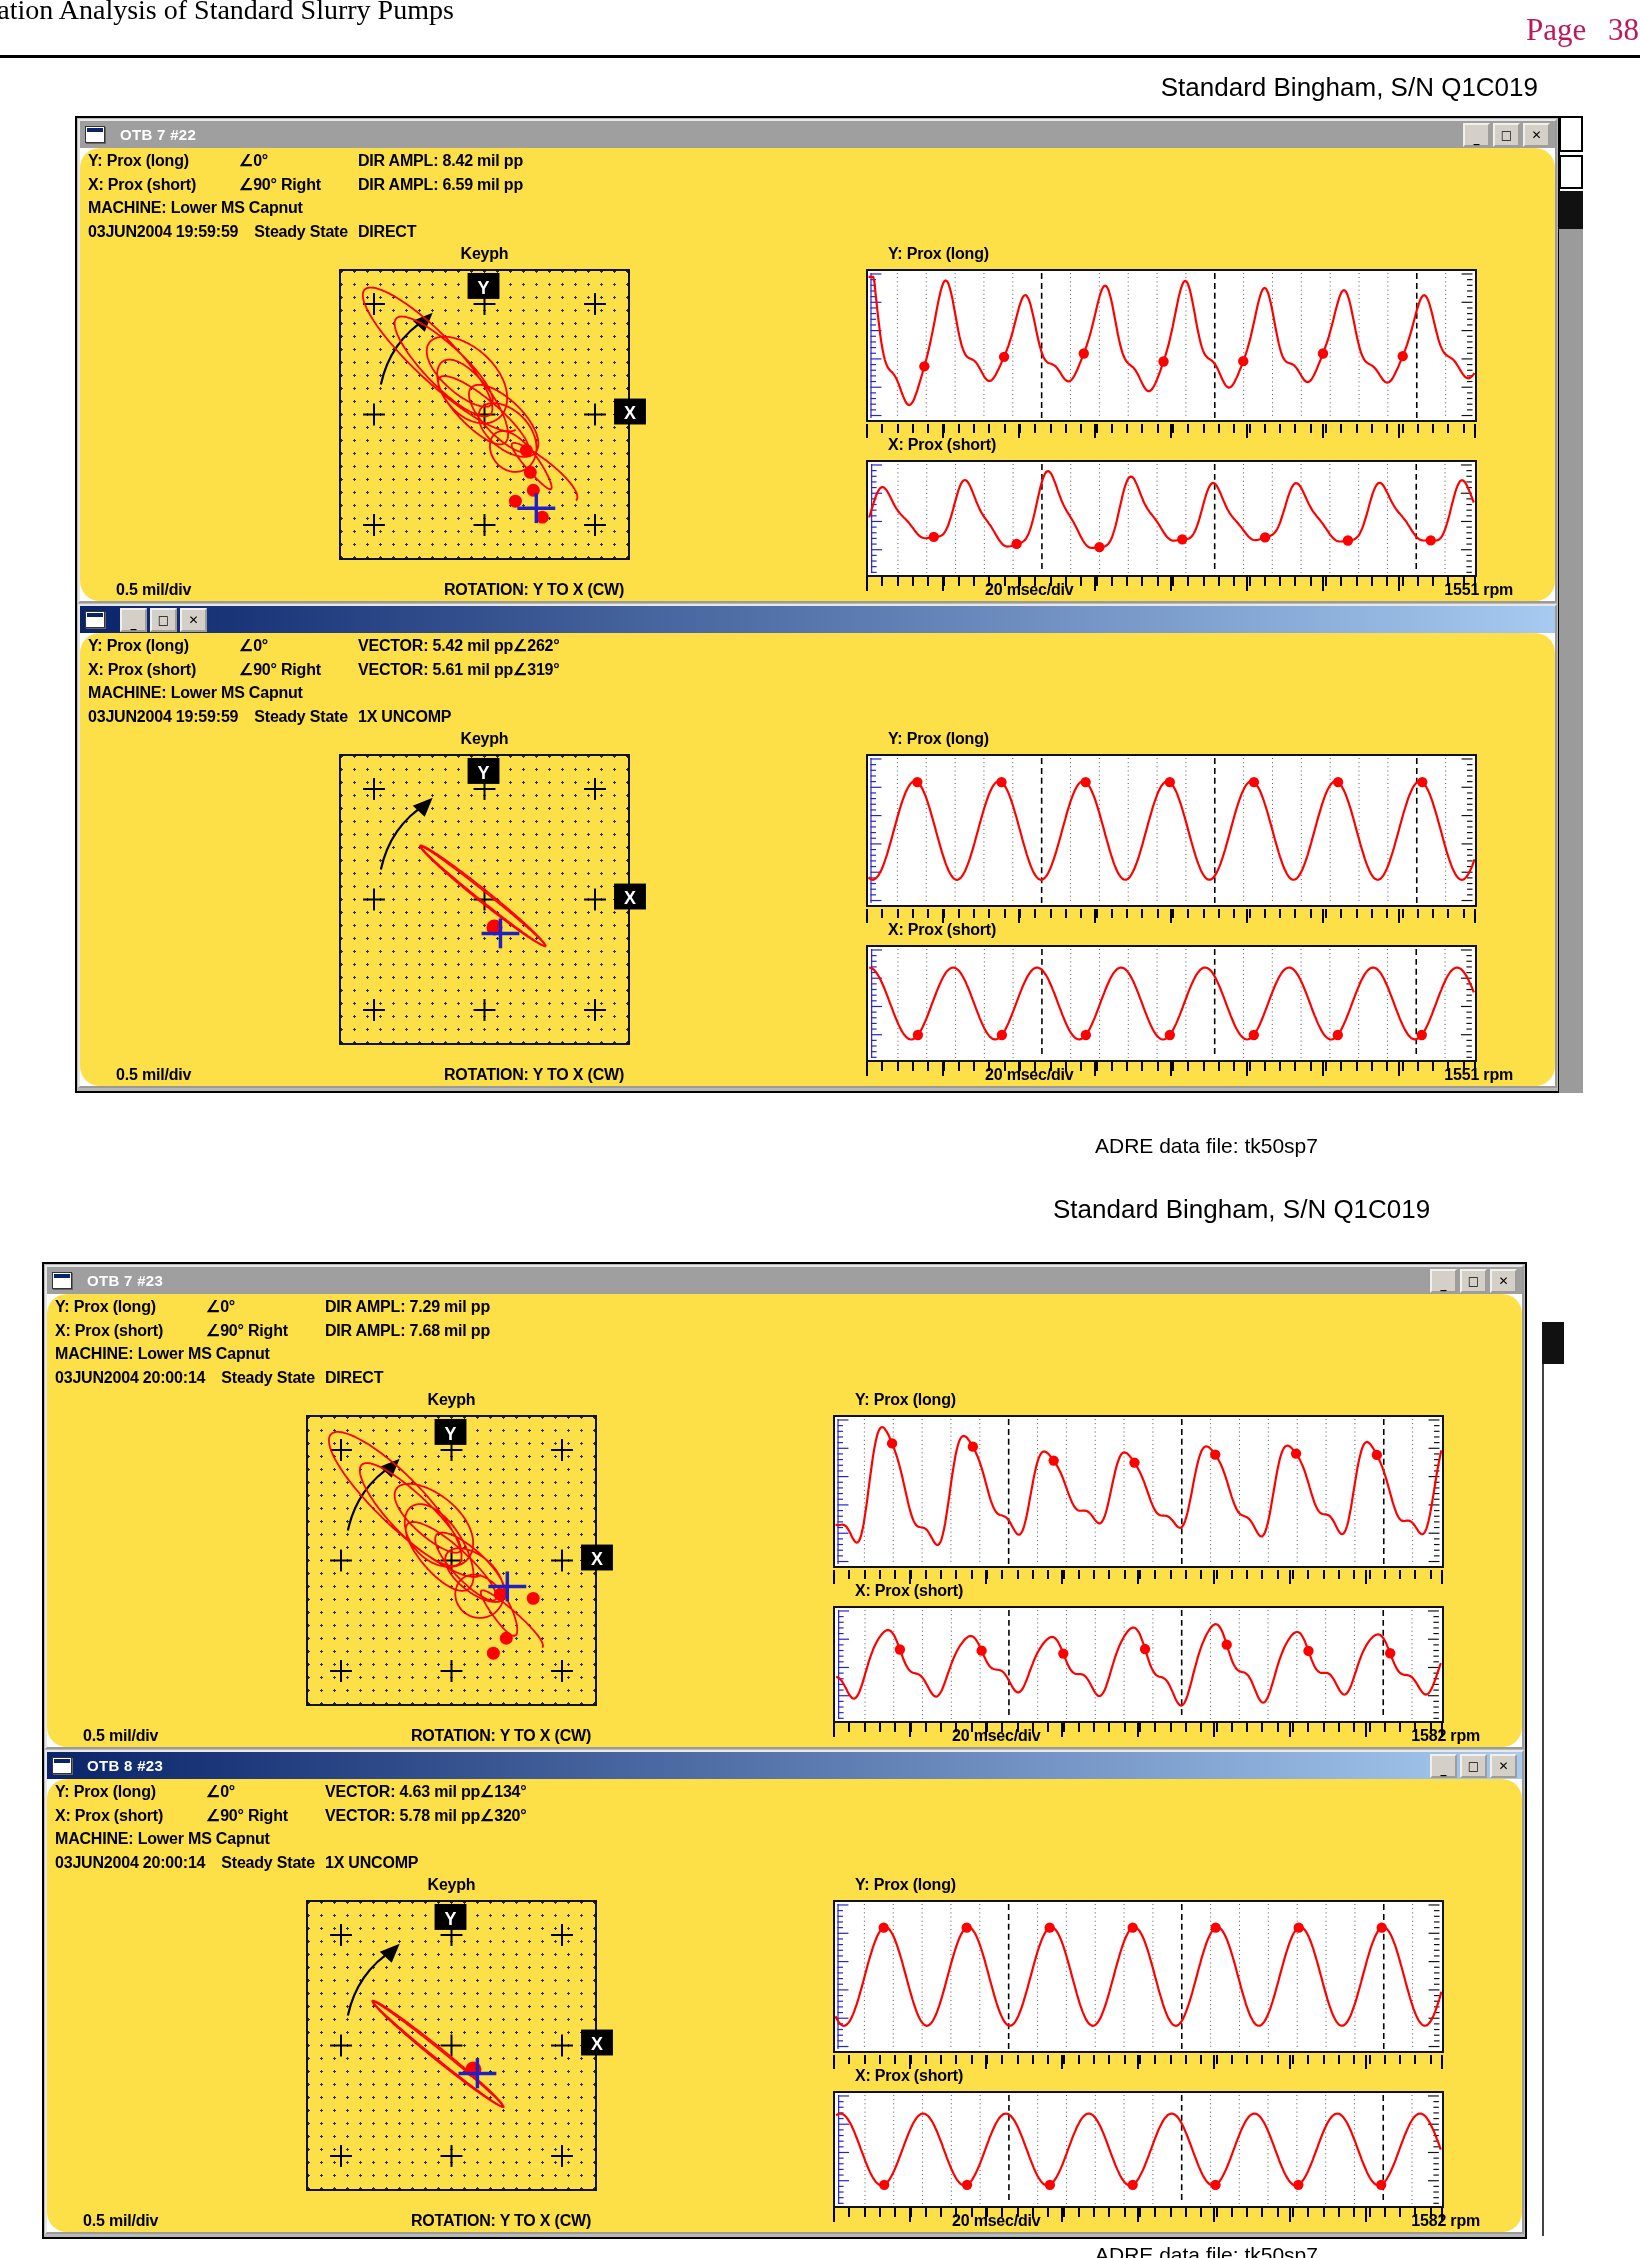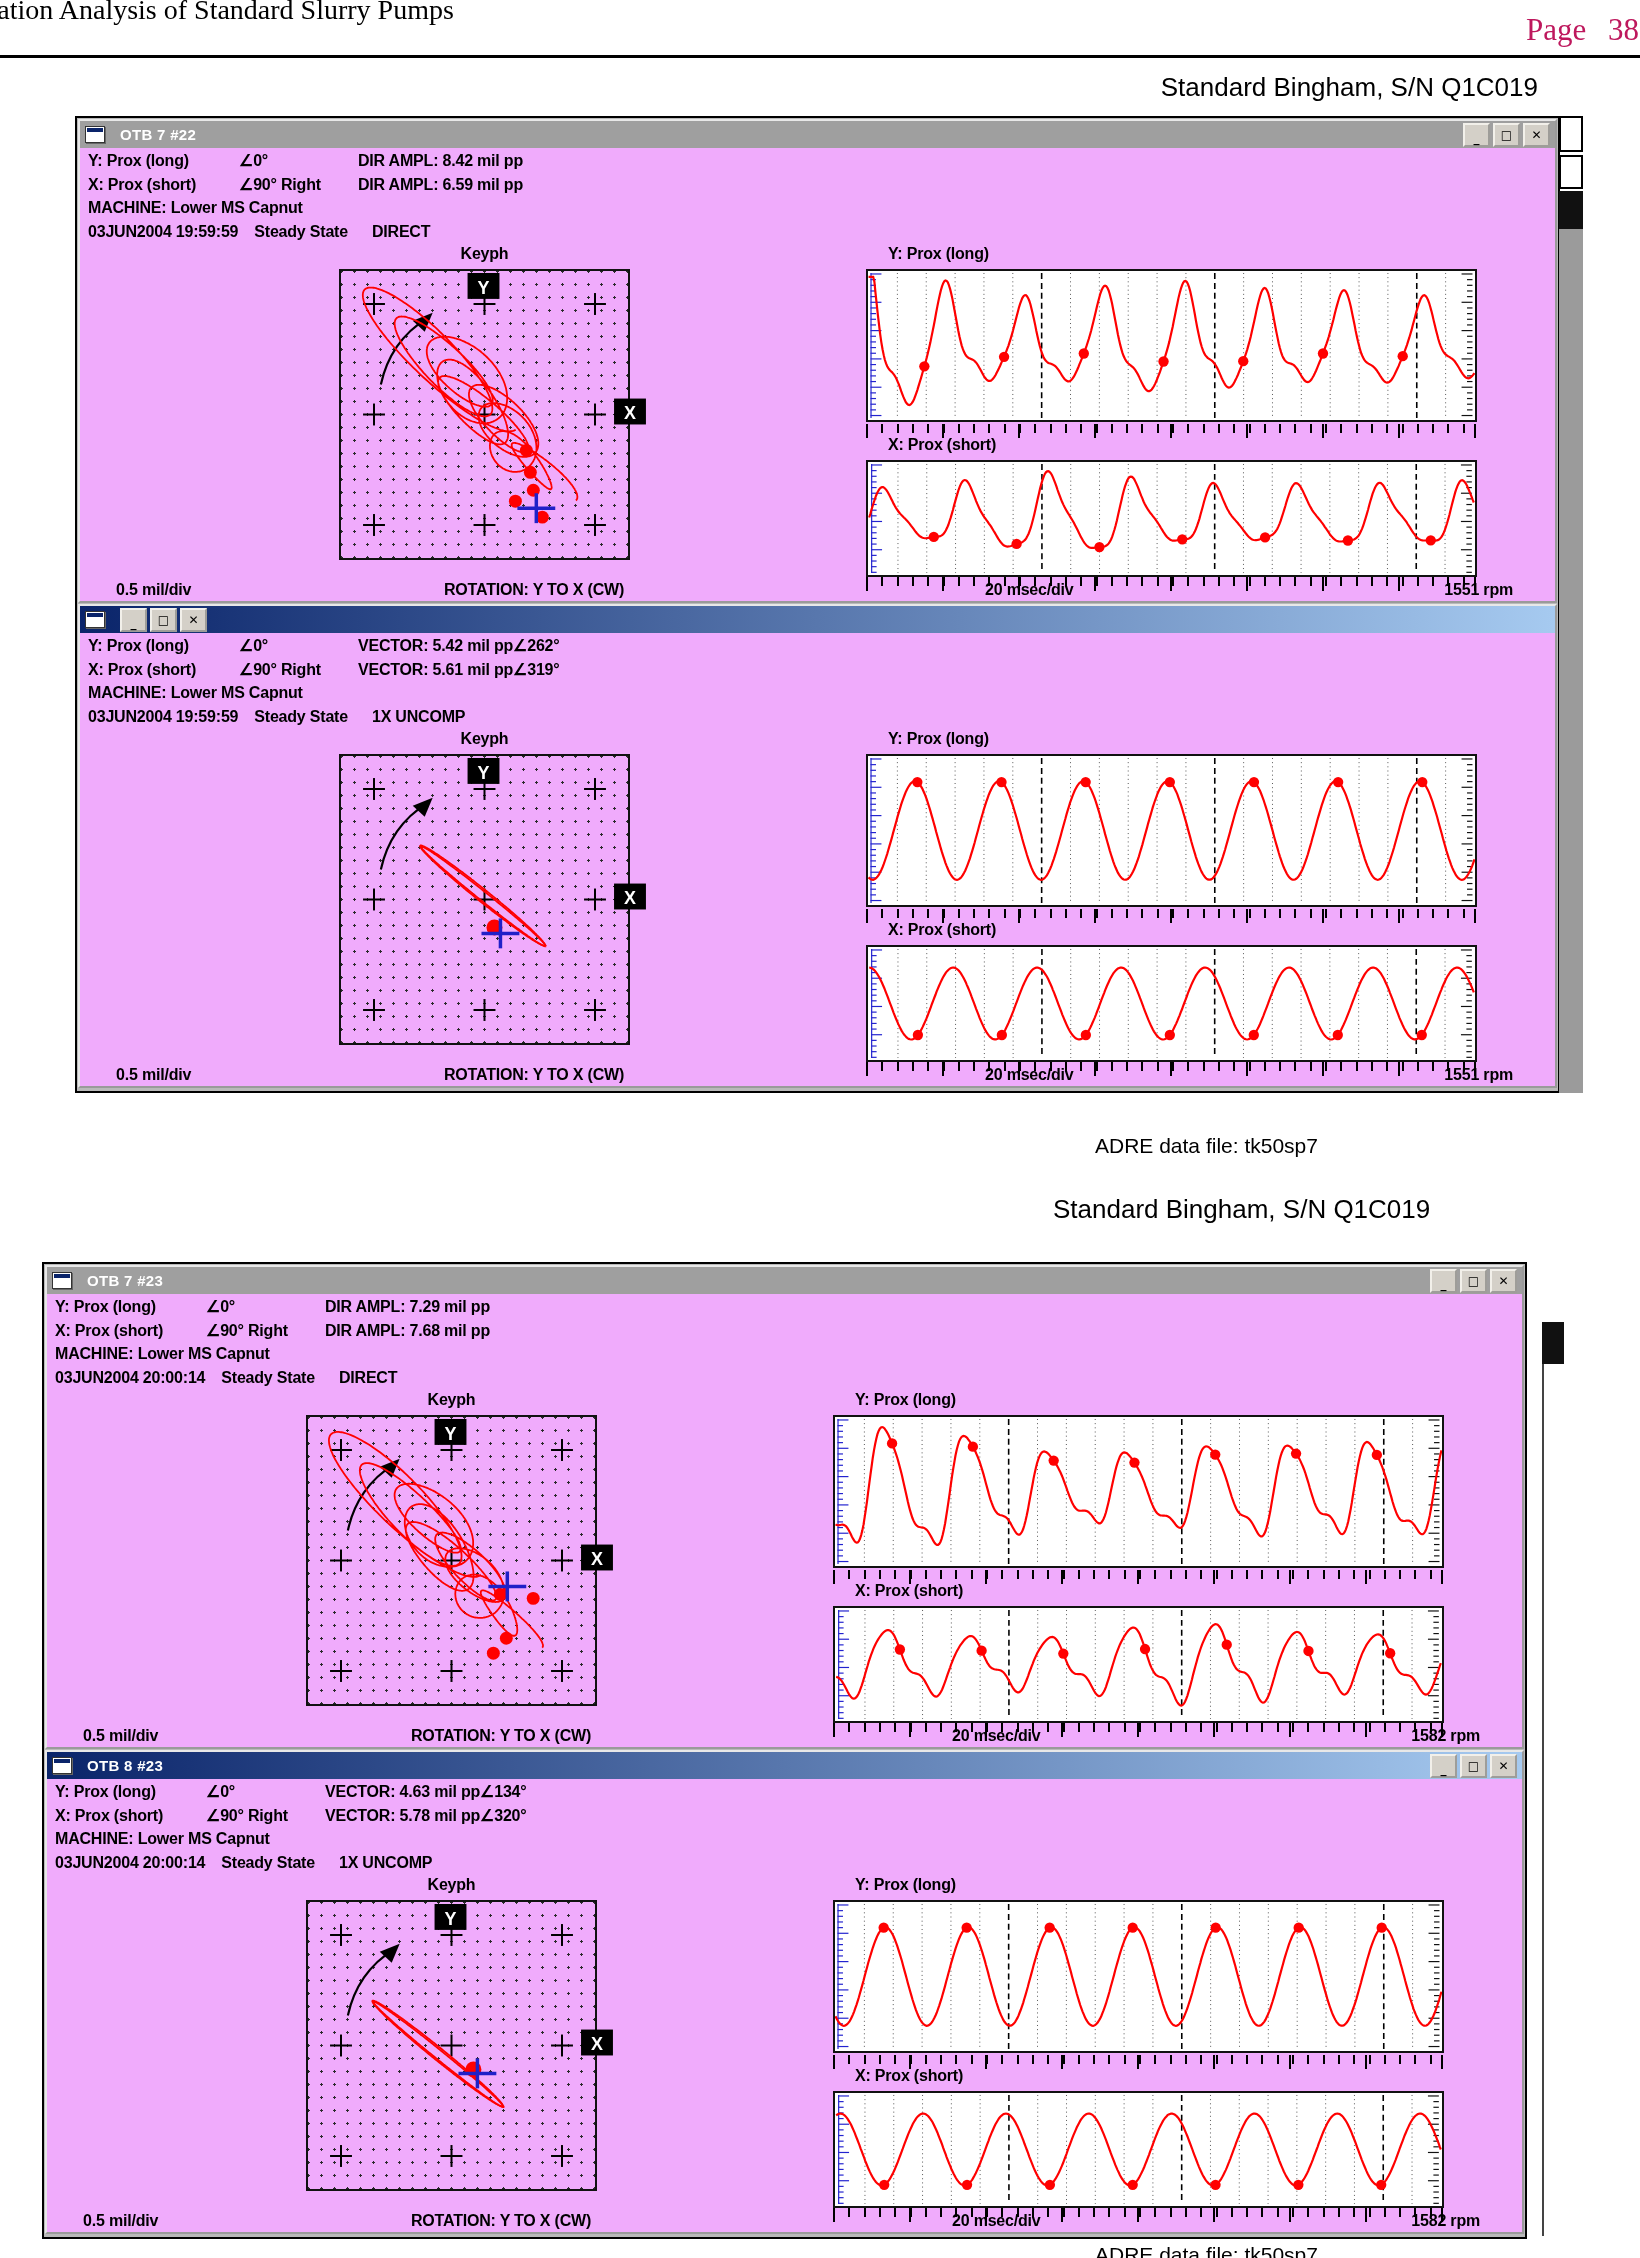--- a/index.html
+++ b/index.html
@@ -29,27 +29,27 @@
        box-shadow:1px 1px 0 #666;}
   .ticon::before{content:"";position:absolute;left:1px;right:1px;top:1px;height:4px;background:#0a246a;}
   .ttext{color:#fff;font-weight:bold;font-size:15px;flex:1;white-space:nowrap;letter-spacing:0.3px;}
   .tbtns{display:flex;gap:3px;}
   .tbtn{width:23px;height:20px;background:var(--button_face,#d4d0c8);border:2px outset #f2f0ea;
        display:flex;align-items:center;justify-content:center;font-size:12px;font-weight:bold;
        color:#000;line-height:1;font-family:"DejaVu Sans",sans-serif;}
   .tbtn.bmin i{transform:translateY(3px);}
   .tbtn i{font-style:normal;}
 
-  .content{position:relative;height:453px;background:#f0abfc;font-weight:bold;font-size:16px;
-       color:#000;letter-spacing:-0.2px;}
+  .content{position:relative;height:453px;background:#fde047;font-weight:bold;font-size:16px;
+       color:#000;letter-spacing:-0.2px;border-radius:20px;}
   .hline{position:absolute;left:8px;white-space:pre;}
   .hl1{top:3px;}.hl2{top:27px;}.hl3{top:51px;}.hl4{top:75px;}
   .c1{display:inline-block;width:151px;}
   .c2{display:inline-block;width:119px;}
-  .st1{margin-right:16px;}.st2{margin-right:24px;}
+  .st1{margin-right:16px;}.st2{margin-right:10px;}
 
   .keyph{position:absolute;left:259px;top:97px;width:291px;text-align:center;}
   .orbit{position:absolute;left:259px;top:121px;width:287px;height:287px;border:2px solid #111;
        background-image:radial-gradient(circle,#2a2a2a 1.1px,transparent 1.3px);
        background-size:13px 13px;background-position:7px 7px;}
   .orbit svg{position:absolute;left:0;top:0;overflow:visible;}
 
   .plabel{position:absolute;left:808px;white-space:nowrap;}
   .pl1{top:97px;}.pl2{top:288px;}
   .tbox{position:absolute;left:786px;width:607px;border:2px solid #111;background:#fff;}

